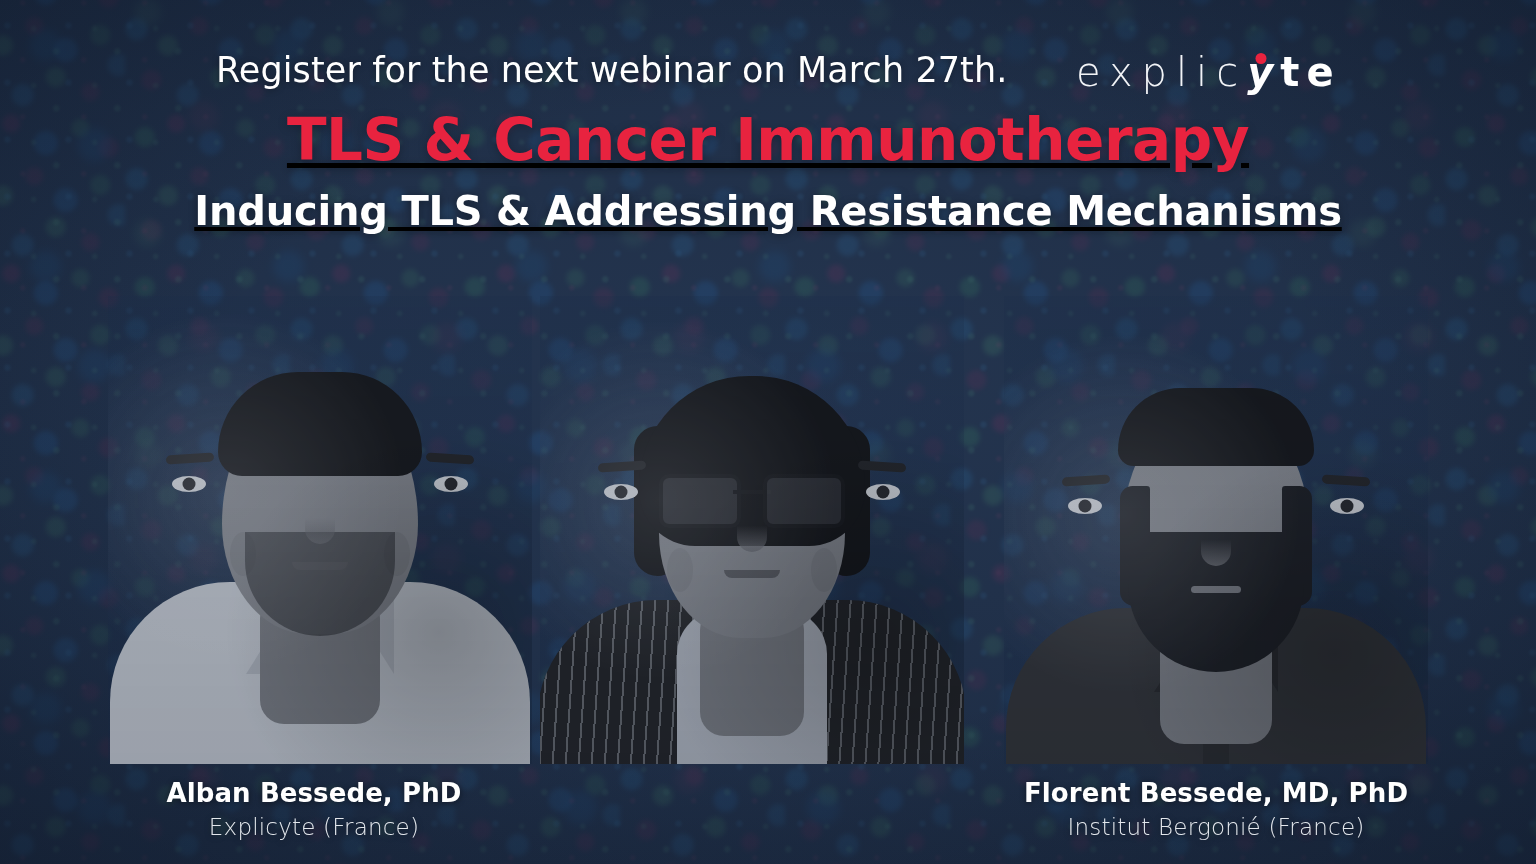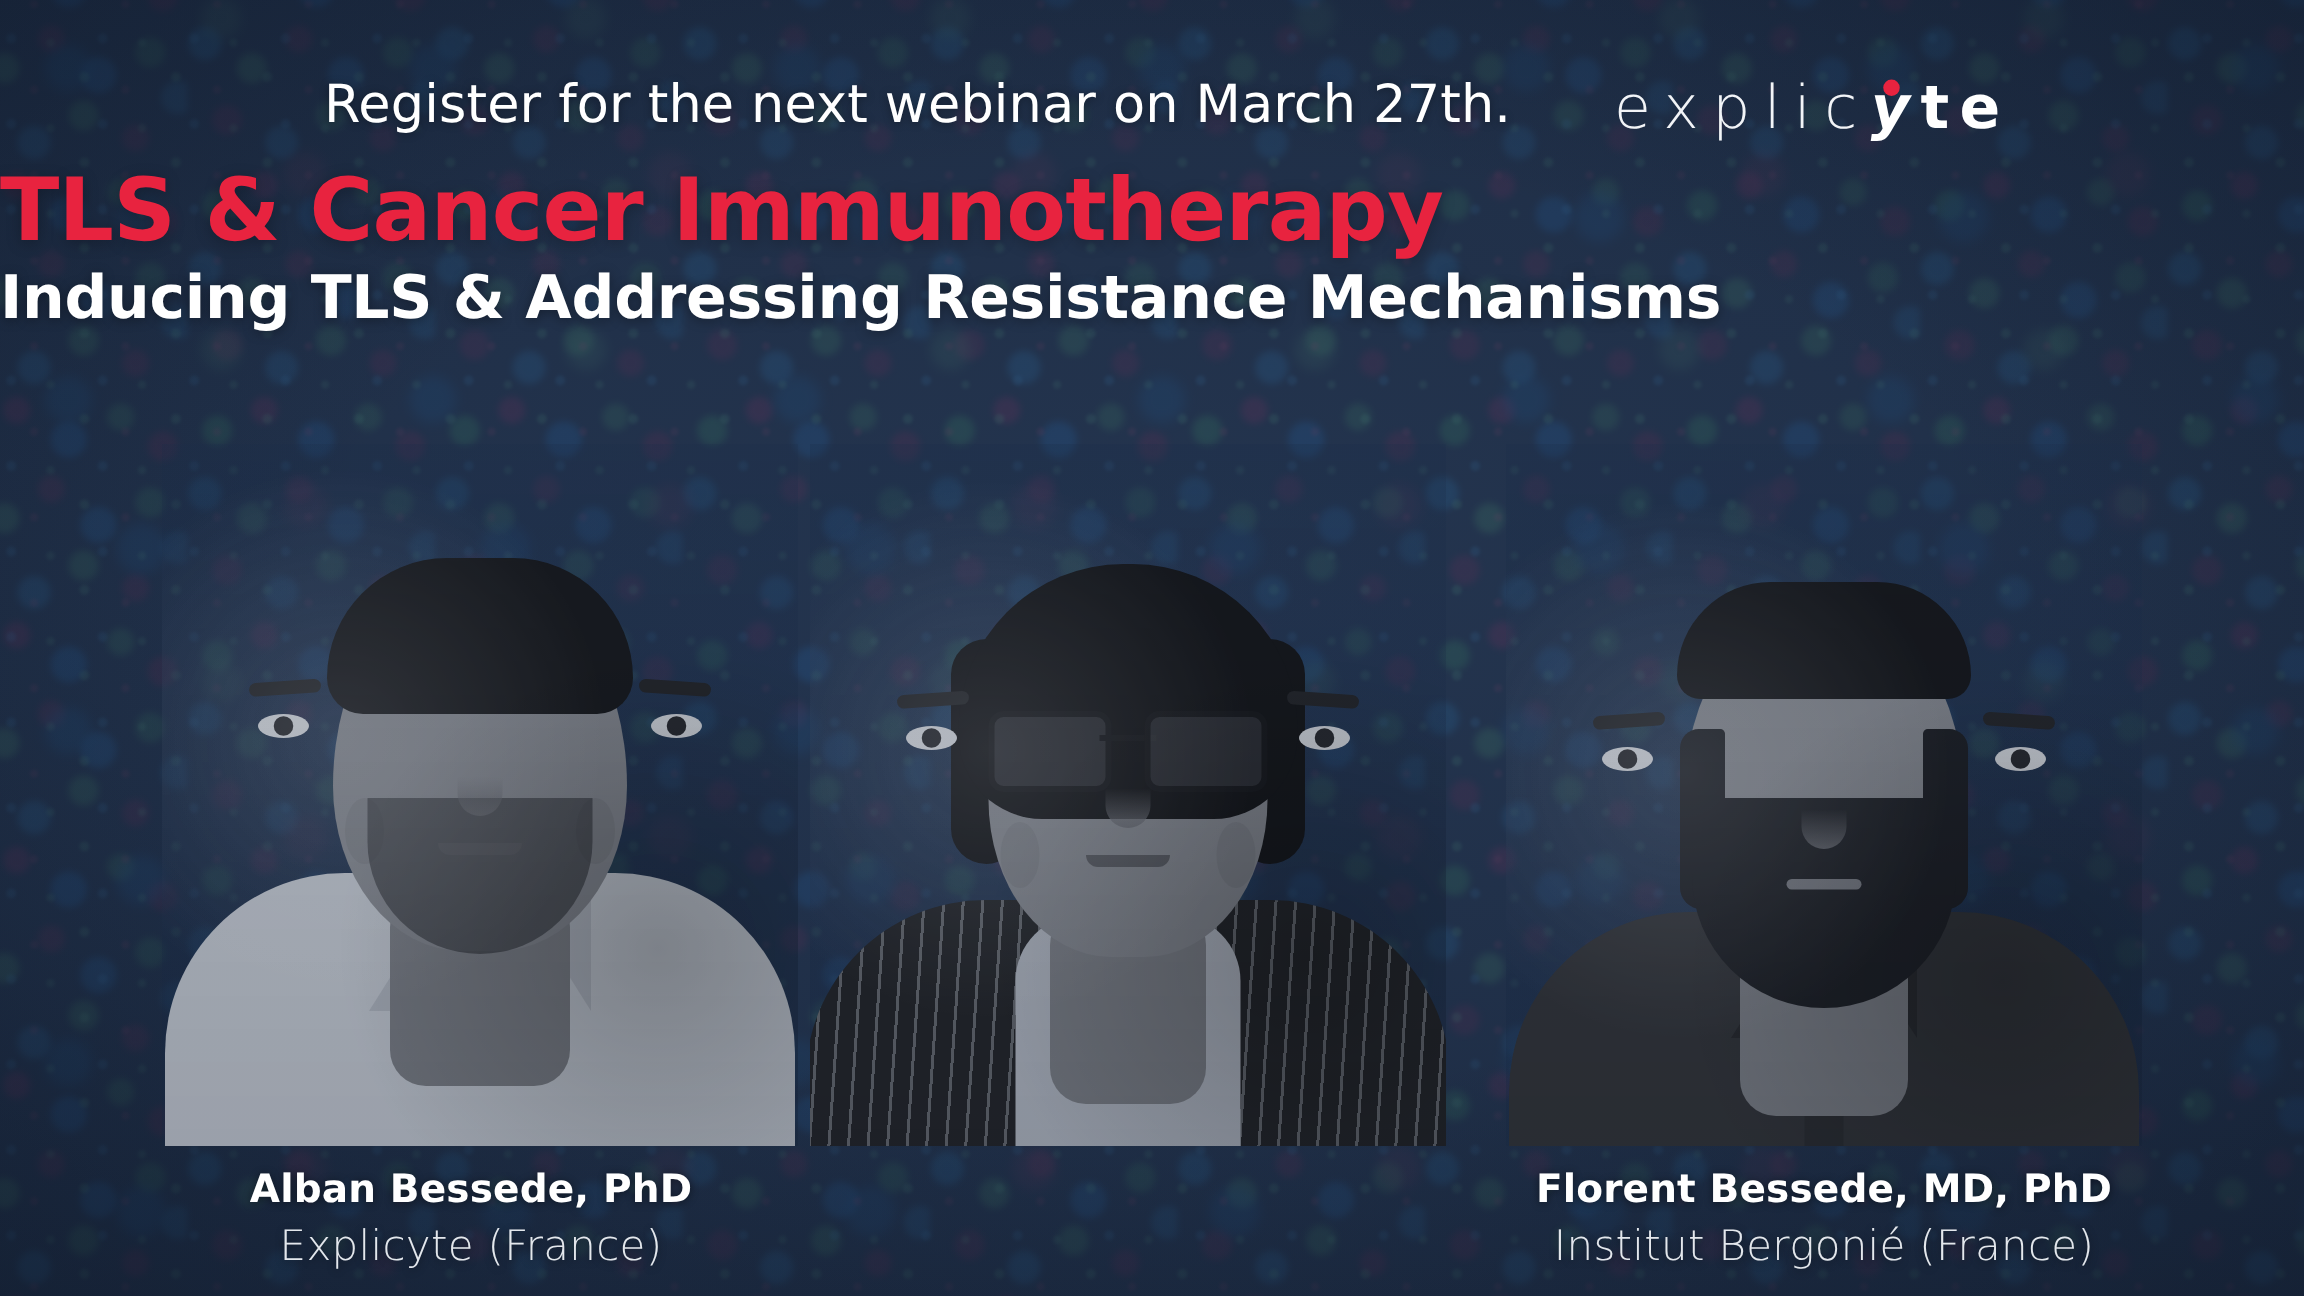--- a/index.html
+++ b/index.html
@@ -83,22 +83,23 @@
   .bg-vignette {
     position: absolute;
     inset: 0;
     background: radial-gradient(ellipse 95% 95% at 50% 48%, rgba(0,0,0,0) 38%, rgba(7,14,26,.55) 100%);
   }
 
   
   .header {
     position: absolute;
     left: 0; right: 0; top: 48px;
-    text-align: left;
+    text-align: center;
     z-index: 6;
+    text-decoration: underline;
   }
   .kicker-row {
     position: relative;
     height: 56px;
   }
   .kicker {
     position: absolute;
     left: 216px;
     top: 2px;
     font-size: 35px;
@@ -158,21 +159,21 @@
     margin-top: 6px;
     font-size: 58px;
     font-weight: 800;
     color: #e8233f;
     letter-spacing: -0.5px;
     line-height: 1.04;
     white-space: nowrap;
     text-shadow: 0 2px 10px rgba(0,0,0,.25);
   }
   .title-sub {
-    margin-top: 8px;
+    margin-top: 20px;
     font-size: 40px;
     font-weight: 700;
     color: #ffffff;
     letter-spacing: -0.2px;
     line-height: 1.05;
     white-space: nowrap;
     text-shadow: 0 1px 8px rgba(0,0,0,.35);
   }
 
   
@@ -390,21 +391,21 @@
   }
   .caption .name {
     font-size: 26px;
     font-weight: 700;
     color: #ffffff;
     letter-spacing: .1px;
     text-shadow: 0 1px 6px rgba(0,0,0,.45);
   }
   .caption .affil {
     margin-top: 6px;
-    font-size: 28px;
+    font-size: 23px;
     font-weight: 300;
     color: #e3e7ec;
     letter-spacing: .2px;
     text-shadow: 0 1px 6px rgba(0,0,0,.45);
   }
 </style>
 </head>
 <body>
 
 <div id="banner">

